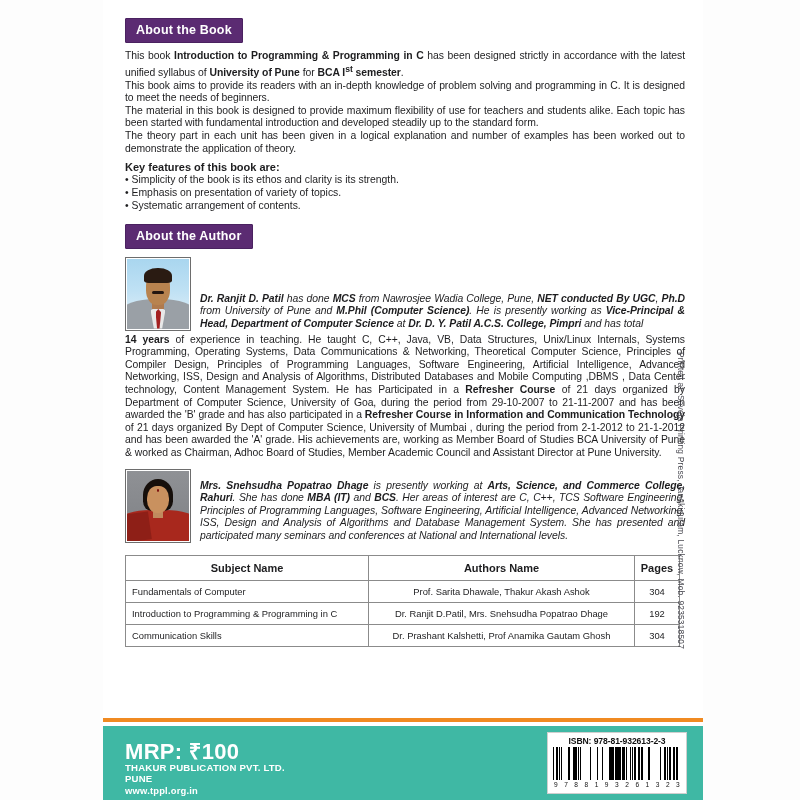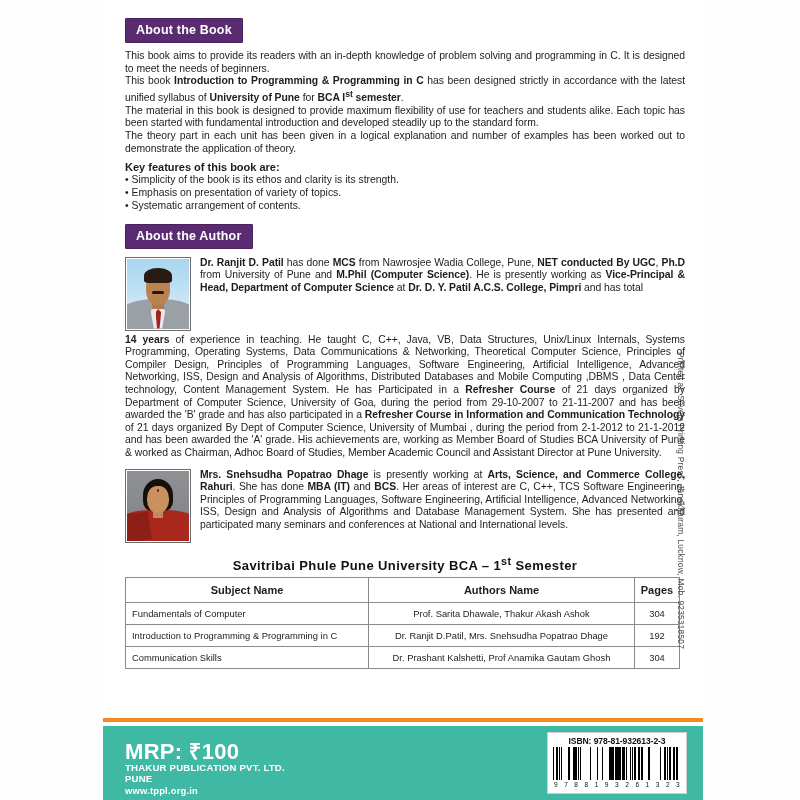--- a/index.html
+++ b/index.html
@@ -63,21 +63,21 @@
     margin: 0 0 1px 0;
   }
   .feature-item {
     font-size: 10.4px;
     line-height: 12.8px;
     color: #1d1d1f;
     margin: 0;
   }
 
   
-  .author-row { display: flex; gap: 9px; align-items: flex-start; }
+  .author-row { display: flex; gap: 9px; align-items: flex-end; font-style: italic; }
   .photo {
     flex: 0 0 auto;
     width: 66px; height: 74px;
     border: 1px solid #6d6d6d;
     padding: 1px;
     background: #fff;
     position: relative;
     overflow: hidden;
   }
   .photo .inner { position:absolute; inset:1px; overflow:hidden; }
@@ -213,22 +213,22 @@
   <div class="gutter-right"></div>
 
   <div class="sheet">
 
     <div class="content">
 
       
       <div class="badge">About the Book</div>
       <div style="height:7px"></div>
       <div id="about-book-paras">
+          <p class="para">This book <b>Introduction to Programming &amp; Programming in C</b> has been designed strictly in accordance with the latest unified syllabus of <b>University of Pune</b> for <b>BCA I</b><b><sup>st</sup></b><b> semester</b>.</p>
           <p class="para">This book aims to provide its readers with an in-depth knowledge of problem solving and programming in C. It is designed to meet the needs of beginners.</p>
-          <p class="para">This book <b>Introduction to Programming &amp; Programming in C</b> has been designed strictly in accordance with the latest unified syllabus of <b>University of Pune</b> for <b>BCA I</b><b><sup>st</sup></b><b> semester</b>.</p>
           <p class="para">The material in this book is designed to provide maximum flexibility of use for teachers and students alike. Each topic has been started with fundamental introduction and developed steadily up to the standard form.</p>
           <p class="para">The theory part in each unit has been given in a logical explanation and number of examples has been worked out to demonstrate the application of theory.</p>
         </div>
 
       <div class="block-gap"></div>
       <p class="features-title">Key features of this book are:</p>
       <div id="feature-list">
           <p class="feature-item">• Simplicity of the book is its ethos and clarity is its strength.</p>
           <p class="feature-item">• Emphasis on presentation of variety of topics.</p>
           <p class="feature-item">• Systematic arrangement of contents.</p>
@@ -274,23 +274,20 @@
           </div>
         </div>
         <div class="author-text">
           <p class="para" id="author2-bio"><b>Mrs. Snehsudha Popatrao Dhage</b> is presently working at <b>Arts, Science, and Commerce College, Rahuri</b>. She has done <b>MBA (IT)</b> and <b>BCS</b>. Her areas of interest are C, C++, TCS Software Engineering, Principles of Programming Languages, Software Engineering, Artificial Intelligence, Advanced Networking, ISS, Design and Analysis of Algorithms and Database Management System. She has presented and participated many seminars and conferences at National and International levels.</p>
         </div>
       </div>
 
       <div style="height:12px"></div>
 
       
-      <div class="table-title">
-        <span>Savitribai Phule Pune University BCA – 1</span><sup>st</sup><span> Semester</span>
-      </div>
 
       <table class="syllabus">
         <colgroup>
             <col style="width:243px">
             <col style="width:266px">
             <col style="width:45px">
           </colgroup>
         <thead>
           <tr>
             <th>Subject Name</th>

